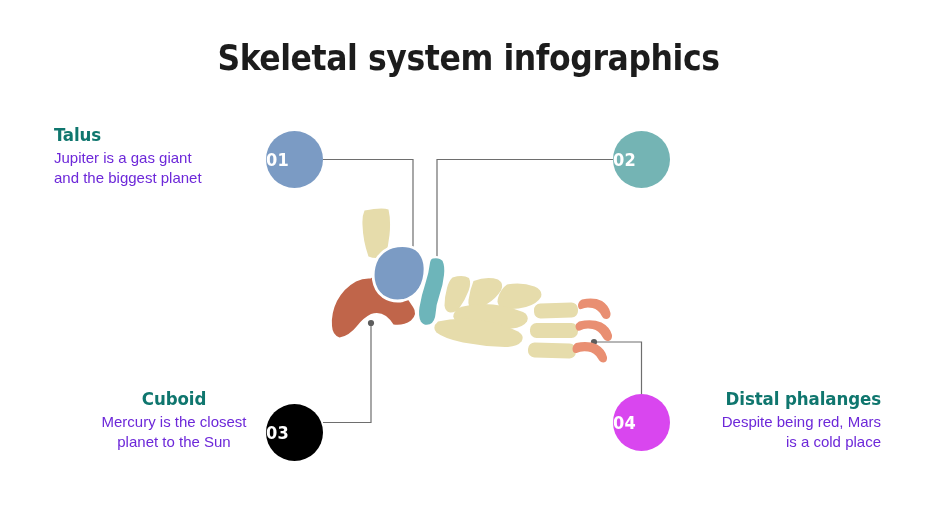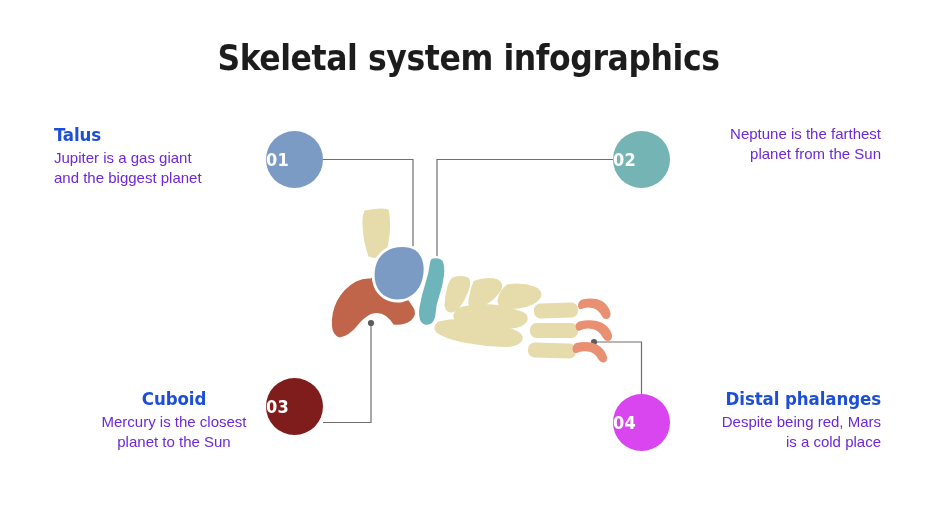--- a/index.html
+++ b/index.html
@@ -37,21 +37,21 @@
 
   
   .txt-block {
     position: absolute;
     width: 240px;
   }
   .txt-block .tb-title {
     font-family: "DejaVu Sans Condensed", "Liberation Sans Narrow", "Liberation Sans", sans-serif;
     font-weight: 700;
     font-size: 18.5px;
-    color: #1d4ed8;
+    color: #0f766e;
     line-height: 1.15;
     margin-bottom: 3px;
     letter-spacing: -0.1px;
   }
   .txt-block .tb-desc {
     font-family: "Liberation Sans", sans-serif;
     font-weight: 400;
     font-size: 15px;
     color: #6d28d9;
     line-height: 1.32;
@@ -74,21 +74,21 @@
     align-items: center;
     justify-content: flex-start;
     font-family: "DejaVu Sans Condensed", "Liberation Sans Narrow", "Liberation Sans", sans-serif;
     font-weight: 700;
     font-size: 18px;
     color: #ffffff;
     letter-spacing: 0.3px;
   }
   #circle-01 { left: 266px; top: 131px; background: #7b9bc4; }
   #circle-02 { left: 613px; top: 131px; background: #74b4b4; }
-  #circle-03 { left: 266px; top: 378px; background: #7f1d1d; }
+  #circle-03 { left: 266px; top: 404px; background: #000000; }
   #circle-04 { left: 613px; top: 394px; background: #d946ef; }
 
   
   #connectors {
     position: absolute;
     left: 0; top: 0;
     width: 937px;
     height: 527px;
     pointer-events: none;
   }
@@ -199,24 +199,20 @@
 
   <div class="txt-block txt-left" id="block-01">
     <div class="tb-title">Talus</div>
     <div class="tb-desc">
       <span>Jupiter is a gas giant</span><br>
       <span>and the biggest planet</span>
     </div>
   </div>
 
   <div class="txt-block txt-right" id="block-02">
-    <div class="tb-desc">
-      <span>Neptune is the farthest</span><br>
-      <span>planet from the Sun</span>
-    </div>
   </div>
 
   <div class="txt-block txt-left" id="block-03">
     <div class="tb-title">Cuboid</div>
     <div class="tb-desc">
       <span>Mercury is the closest</span><br>
       <span>planet to the Sun</span>
     </div>
   </div>
 

